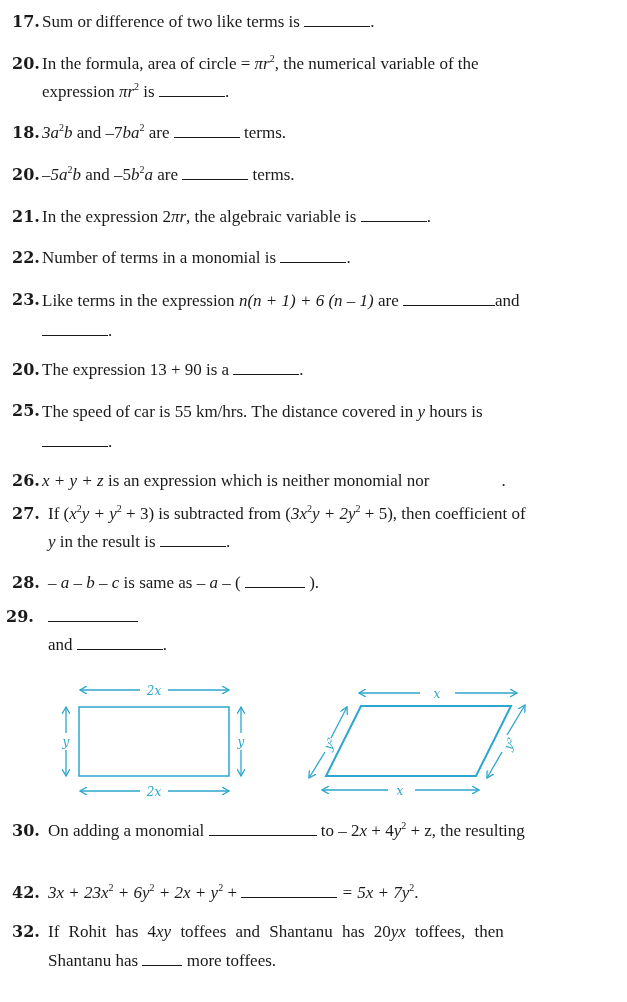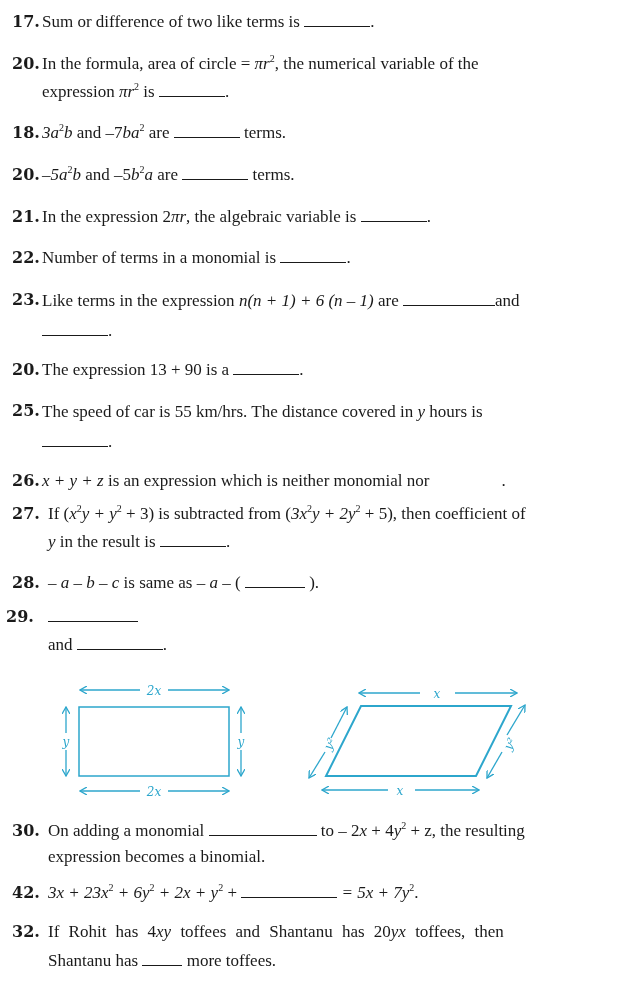--- a/index.html
+++ b/index.html
@@ -132,21 +132,21 @@
     </g>
     <text class="lbl" x="437" y="698" text-anchor="middle">x</text>
     <text class="lbl" x="400" y="795" text-anchor="middle">x</text>
     <text class="lbl" x="330" y="748" text-anchor="middle" transform="rotate(-60 330 744)">y²</text>
     <text class="lbl" x="510" y="748" text-anchor="middle" transform="rotate(-60 510 744)">y²</text>
   </svg>
 </div>
 
 <div class="q" style="top:818px; line-height:26px">
   <span class="qnum wide">30.</span>
-  <span class="qtext shift"><span>On adding a monomial </span><span class="blank" style="width:108px"></span><span> to – 2</span><i>x</i><span> + 4</span><i>y</i><sup>2</sup><span> + z, the resulting</span><br><span>expression becomes a binomial.</span></span>
+  <span class="qtext shift"><span>On adding a monomial </span><span class="blank" style="width:108px"></span><span> to – 2</span><i>x</i><span> + 4</span><i>y</i><sup>2</sup><span> + z, the resulting</span><br></span>
 </div>
 
 <div class="q" style="top:879px">
   <span class="qnum wide">42.</span>
   <span class="qtext shift"><i>3x + 23x</i><sup>2</sup><i> + 6y</i><sup>2</sup><i> + 2x + y</i><sup>2</sup><span> + </span><span class="blank" style="width:96px"></span><i> = 5x + 7y</i><sup>2</sup><span>.</span></span>
 </div>
 
 <div class="q" style="top:917px; line-height:29px">
   <span class="qnum wide">32.</span>
   <span class="qtext shift justify" style="word-spacing:5px"><span>If Rohit has 4</span><i>xy</i><span> toffees and Shantanu has 20</span><i>yx</i><span> toffees, then</span><br><span style="word-spacing:0">Shantanu has </span><span class="blank" style="width:40px"></span><span style="word-spacing:0"> more toffees.</span></span>

